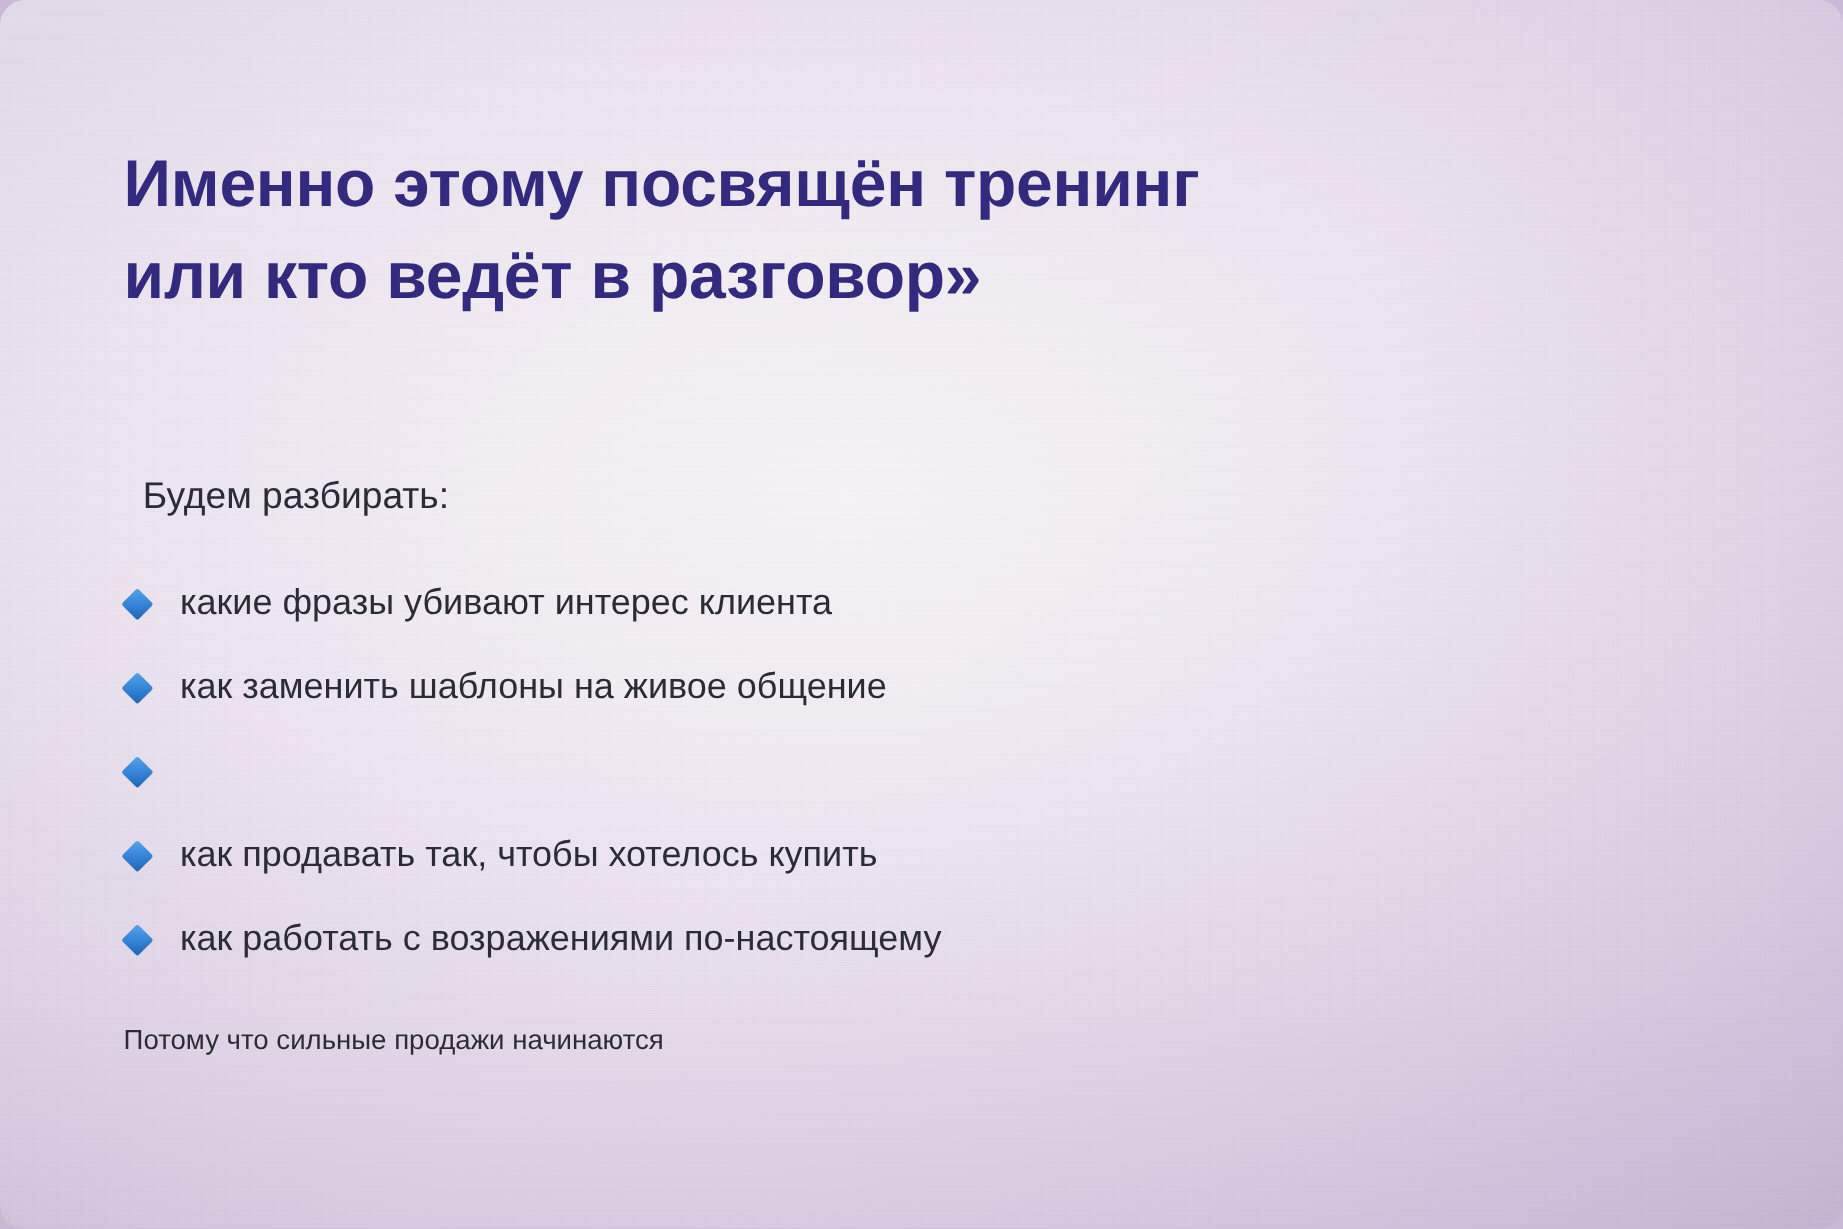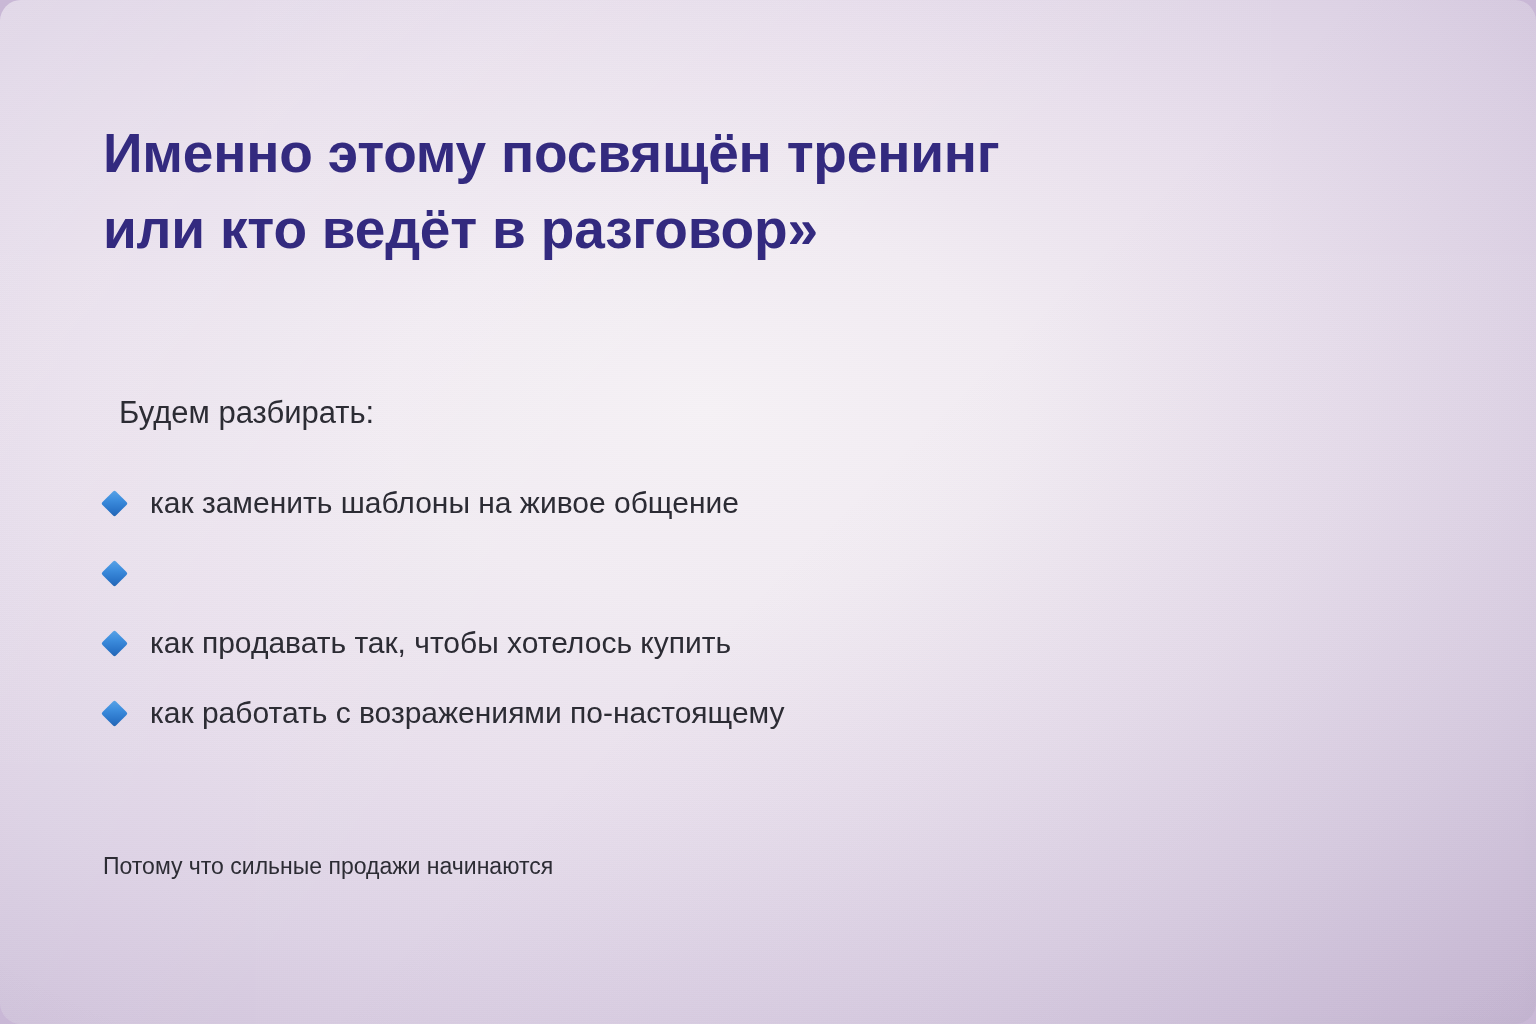--- a/index.html
+++ b/index.html
@@ -149,20 +149,24 @@
     <h1 id="title">
       <span class="tline">Именно этому посвящён тренинг</span>
       <span class="tline">или кто ведёт в разговор»</span>
     </h1>
 
     <p id="lead">Будем разбирать:</p>
 
     <ul id="bullets">
       <li>
         <span class="diamond"></span>
+        <span class="btext">какие фразы убивают интерес клиента</span>
+      </li>
+      <li>
+        <span class="diamond"></span>
         <span class="btext">как заменить шаблоны на живое общение</span>
       </li>
       <li>
         <span class="diamond"></span>
       </li>
       <li>
         <span class="diamond"></span>
         <span class="btext">как продавать так, чтобы хотелось купить</span>
       </li>
       <li>

